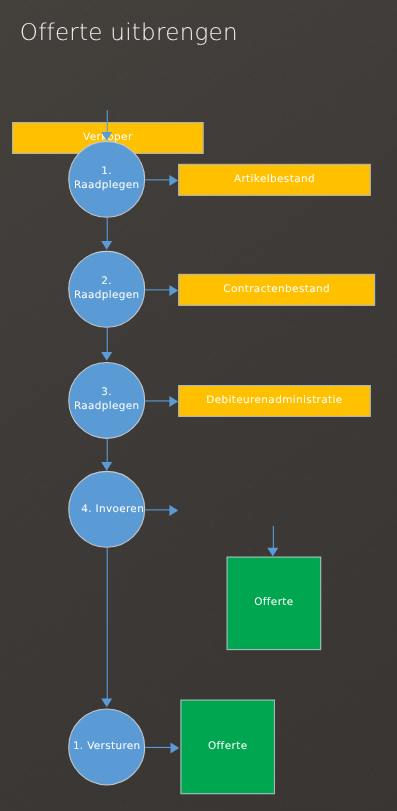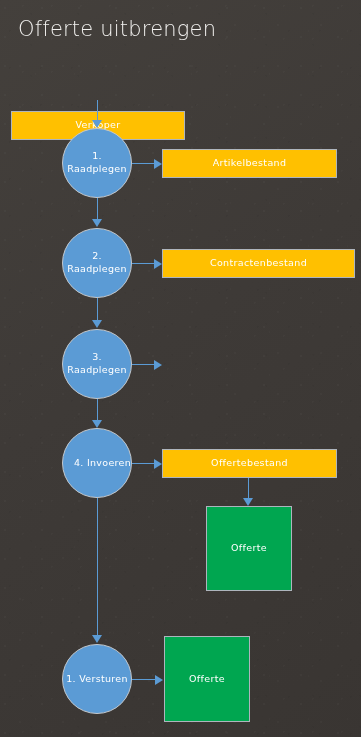--- a/index.html
+++ b/index.html
@@ -123,45 +123,45 @@
 
   <div class="node-circle" style="left:62px; top:228px; width:70px; height:70px;">
     <div>
       <span>2.</span><br>
       <span>Raadplegen</span>
     </div>
   </div>
 
   <div class="conn-h" style="left:132px; top:263px; width:23px;"></div>
   <div class="arrow-right" style="left:154px; top:259px;"></div>
-  <div class="node-rect orange" style="left:162px; top:249px; width:193px; height:29px;">Contractenbestand</div>
+  <div class="node-rect orange" style="left:162px; top:249px; width:179px; height:29px;">Contractenbestand</div>
 
   <div class="conn-v" style="left:97px; top:298px; height:23px;"></div>
   <div class="arrow-down" style="left:92px; top:320px;"></div>
 
   <div class="node-circle" style="left:62px; top:329px; width:70px; height:70px;">
     <div>
       <span>3.</span><br>
       <span>Raadplegen</span>
     </div>
   </div>
 
   <div class="conn-h" style="left:132px; top:364px; width:23px;"></div>
   <div class="arrow-right" style="left:154px; top:360px;"></div>
+  <div class="node-rect orange" style="left:162px; top:350px; width:175px; height:29px;">Debiteurenadministratie</div>
 
   <div class="conn-v" style="left:97px; top:399px; height:22px;"></div>
   <div class="arrow-down" style="left:92px; top:420px;"></div>
 
   <div class="node-circle" style="left:62px; top:428px; width:70px; height:70px;justify-content:flex-end;">
     <div>4. Invoeren</div>
   </div>
 
   <div class="conn-h" style="left:132px; top:463px; width:23px;"></div>
   <div class="arrow-right" style="left:154px; top:459px;"></div>
-  <div class="node-rect orange" style="left:162px; top:449px; width:175px; height:29px;">Offertebestand</div>
 
   <div class="conn-v" style="left:248px; top:478px; height:21px;"></div>
   <div class="arrow-down" style="left:243px; top:498px;"></div>
   <div class="node-rect green" style="left:206px; top:506px; width:86px; height:85px;">Offerte</div>
 
   <div class="conn-v" style="left:97px; top:498px; height:139px;"></div>
   <div class="arrow-down" style="left:92px; top:635px;"></div>
 
   <div class="node-circle" style="left:62px; top:644px; width:70px; height:70px;">
     <div>1. Versturen</div>

